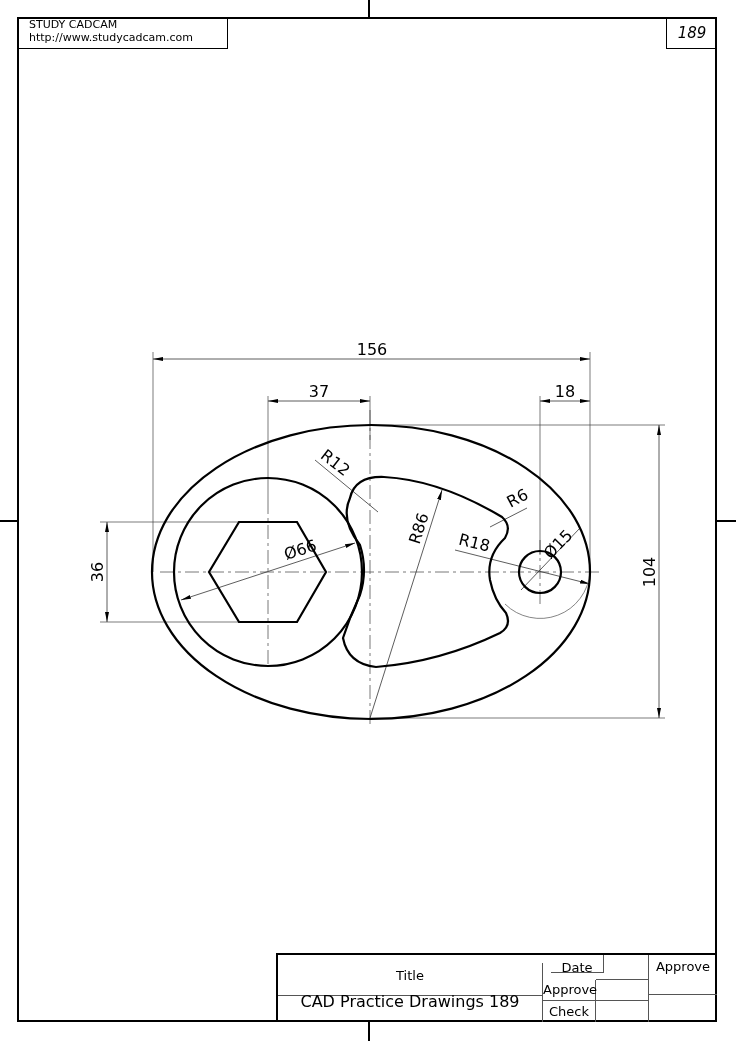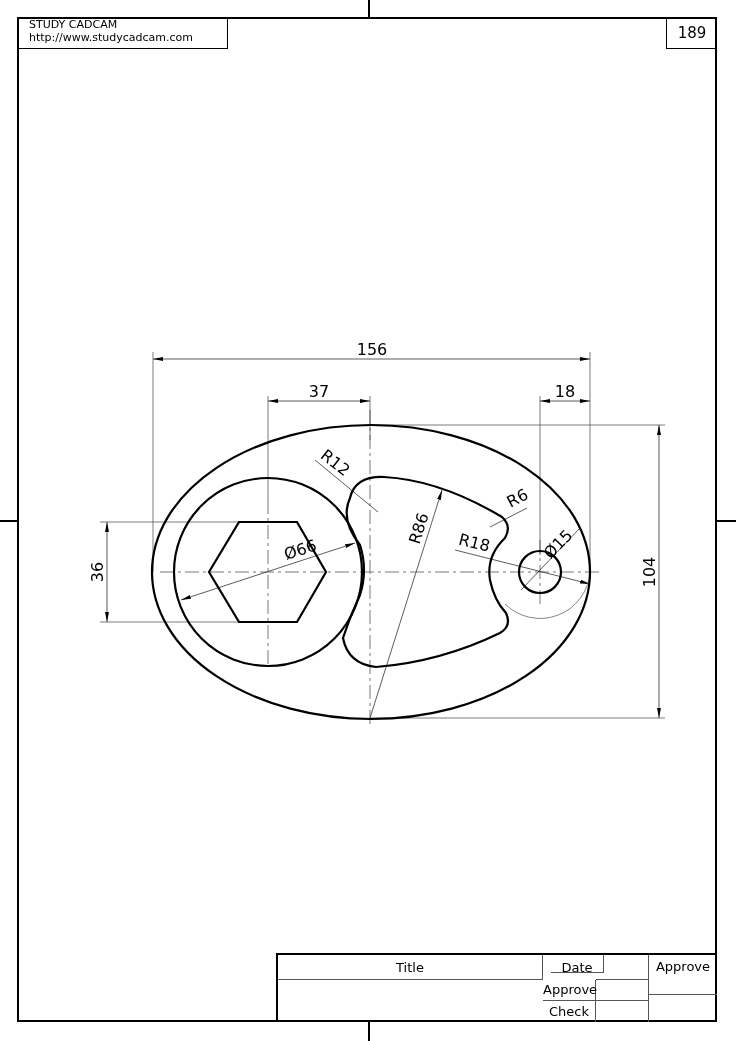--- a/index.html
+++ b/index.html
@@ -1,21 +1,21 @@
 <!DOCTYPE html>
 <html><head>
 <meta charset="utf-8">
 <style>
   html, body { margin:0; padding:0; background:#fff; }
   body { width:736px; height:1041px; position:relative; overflow:hidden; font-family:"DejaVu Sans", sans-serif; }
   .sheet { position:absolute; left:0; top:0; width:736px; height:1041px; }
   .frame { position:absolute; left:17px; top:17px; width:700px; height:1005px; border:2px solid #000; box-sizing:border-box; }
   .tick { position:absolute; background:#000; }
   .hdr { position:absolute; left:17px; top:17px; width:211px; height:32px; border-right:1.5px solid #000; border-bottom:1.5px solid #000; box-sizing:border-box; font-size:11px; line-height:13px; padding:1px 0 16px 12px; color:#000; }
-  .pg { position:absolute; left:666px; top:17px; width:51px; height:32px; border-left:1.5px solid #000; border-bottom:1.5px solid #000; box-sizing:border-box; font-size:15px; text-align:center; line-height:32px; }
+  .pg { position:absolute; left:666px; top:17px; width:51px; height:32px; border-left:1.5px solid #000; border-bottom:1.5px solid #000; box-sizing:border-box; font-size:15px; text-align:center; line-height:32px;font-style:italic; }
   .tb { position:absolute; left:276px; top:953px; width:441px; height:69px; border-top:2px solid #000; border-left:2px solid #000; box-sizing:border-box; font-size:13px; }
   .tb .c { position:absolute; border-right:1px solid #555; border-bottom:1px solid #555; box-sizing:border-box; text-align:center; }
   svg { position:absolute; left:0; top:0; }
   .dim { font-family:"DejaVu Sans", sans-serif; font-size:16px; fill:#000; }
 </style>
 </head>
 <body>
 
 <div class="sheet">
   <div class="frame"></div>
@@ -24,21 +24,22 @@
   <div class="tick" style="left:0;top:520px;width:17px;height:2px"></div>
   <div class="tick" style="left:717px;top:520px;width:19px;height:2px"></div>
 
   <div class="hdr">
     <div>STUDY CADCAM</div>
     <div>http://www.studycadcam.com</div>
   </div>
   <div class="pg">189</div>
 
   <div class="tb">
-    <div class="c" style="left:0;top:0;width:265px;height:25px;line-height:26px">Title</div>
+    <div class="c" style="left:0;top:8px;width:265px;height:33px;line-height:26px">Title</div>
+    <div class="c" style="left:0;top:25px;width:265px;height:42px;line-height:44px;font-size:16px;border-bottom:none">CAD Practice Drawings 189</div>
     <div class="c" style="left:273px;top:0;width:53px;height:18px;line-height:26px">Date</div>
     <div class="c" style="left:318px;top:0;width:53px;height:25px"></div>
     <div class="c" style="left:265px;top:25px;width:53px;height:21px;line-height:20px">Approve</div>
     <div class="c" style="left:318px;top:25px;width:53px;height:21px"></div>
     <div class="c" style="left:265px;top:46px;width:53px;height:21px;line-height:22px;border-bottom:none">Check</div>
     <div class="c" style="left:318px;top:46px;width:53px;height:21px;border-bottom:none"></div>
     <div class="c" style="left:371px;top:0;width:68px;height:40px;line-height:24px;border-right:none">Approve</div>
     <div class="c" style="left:371px;top:25px;width:68px;height:42px;border-right:none;border-bottom:none"></div>
   </div>
 

